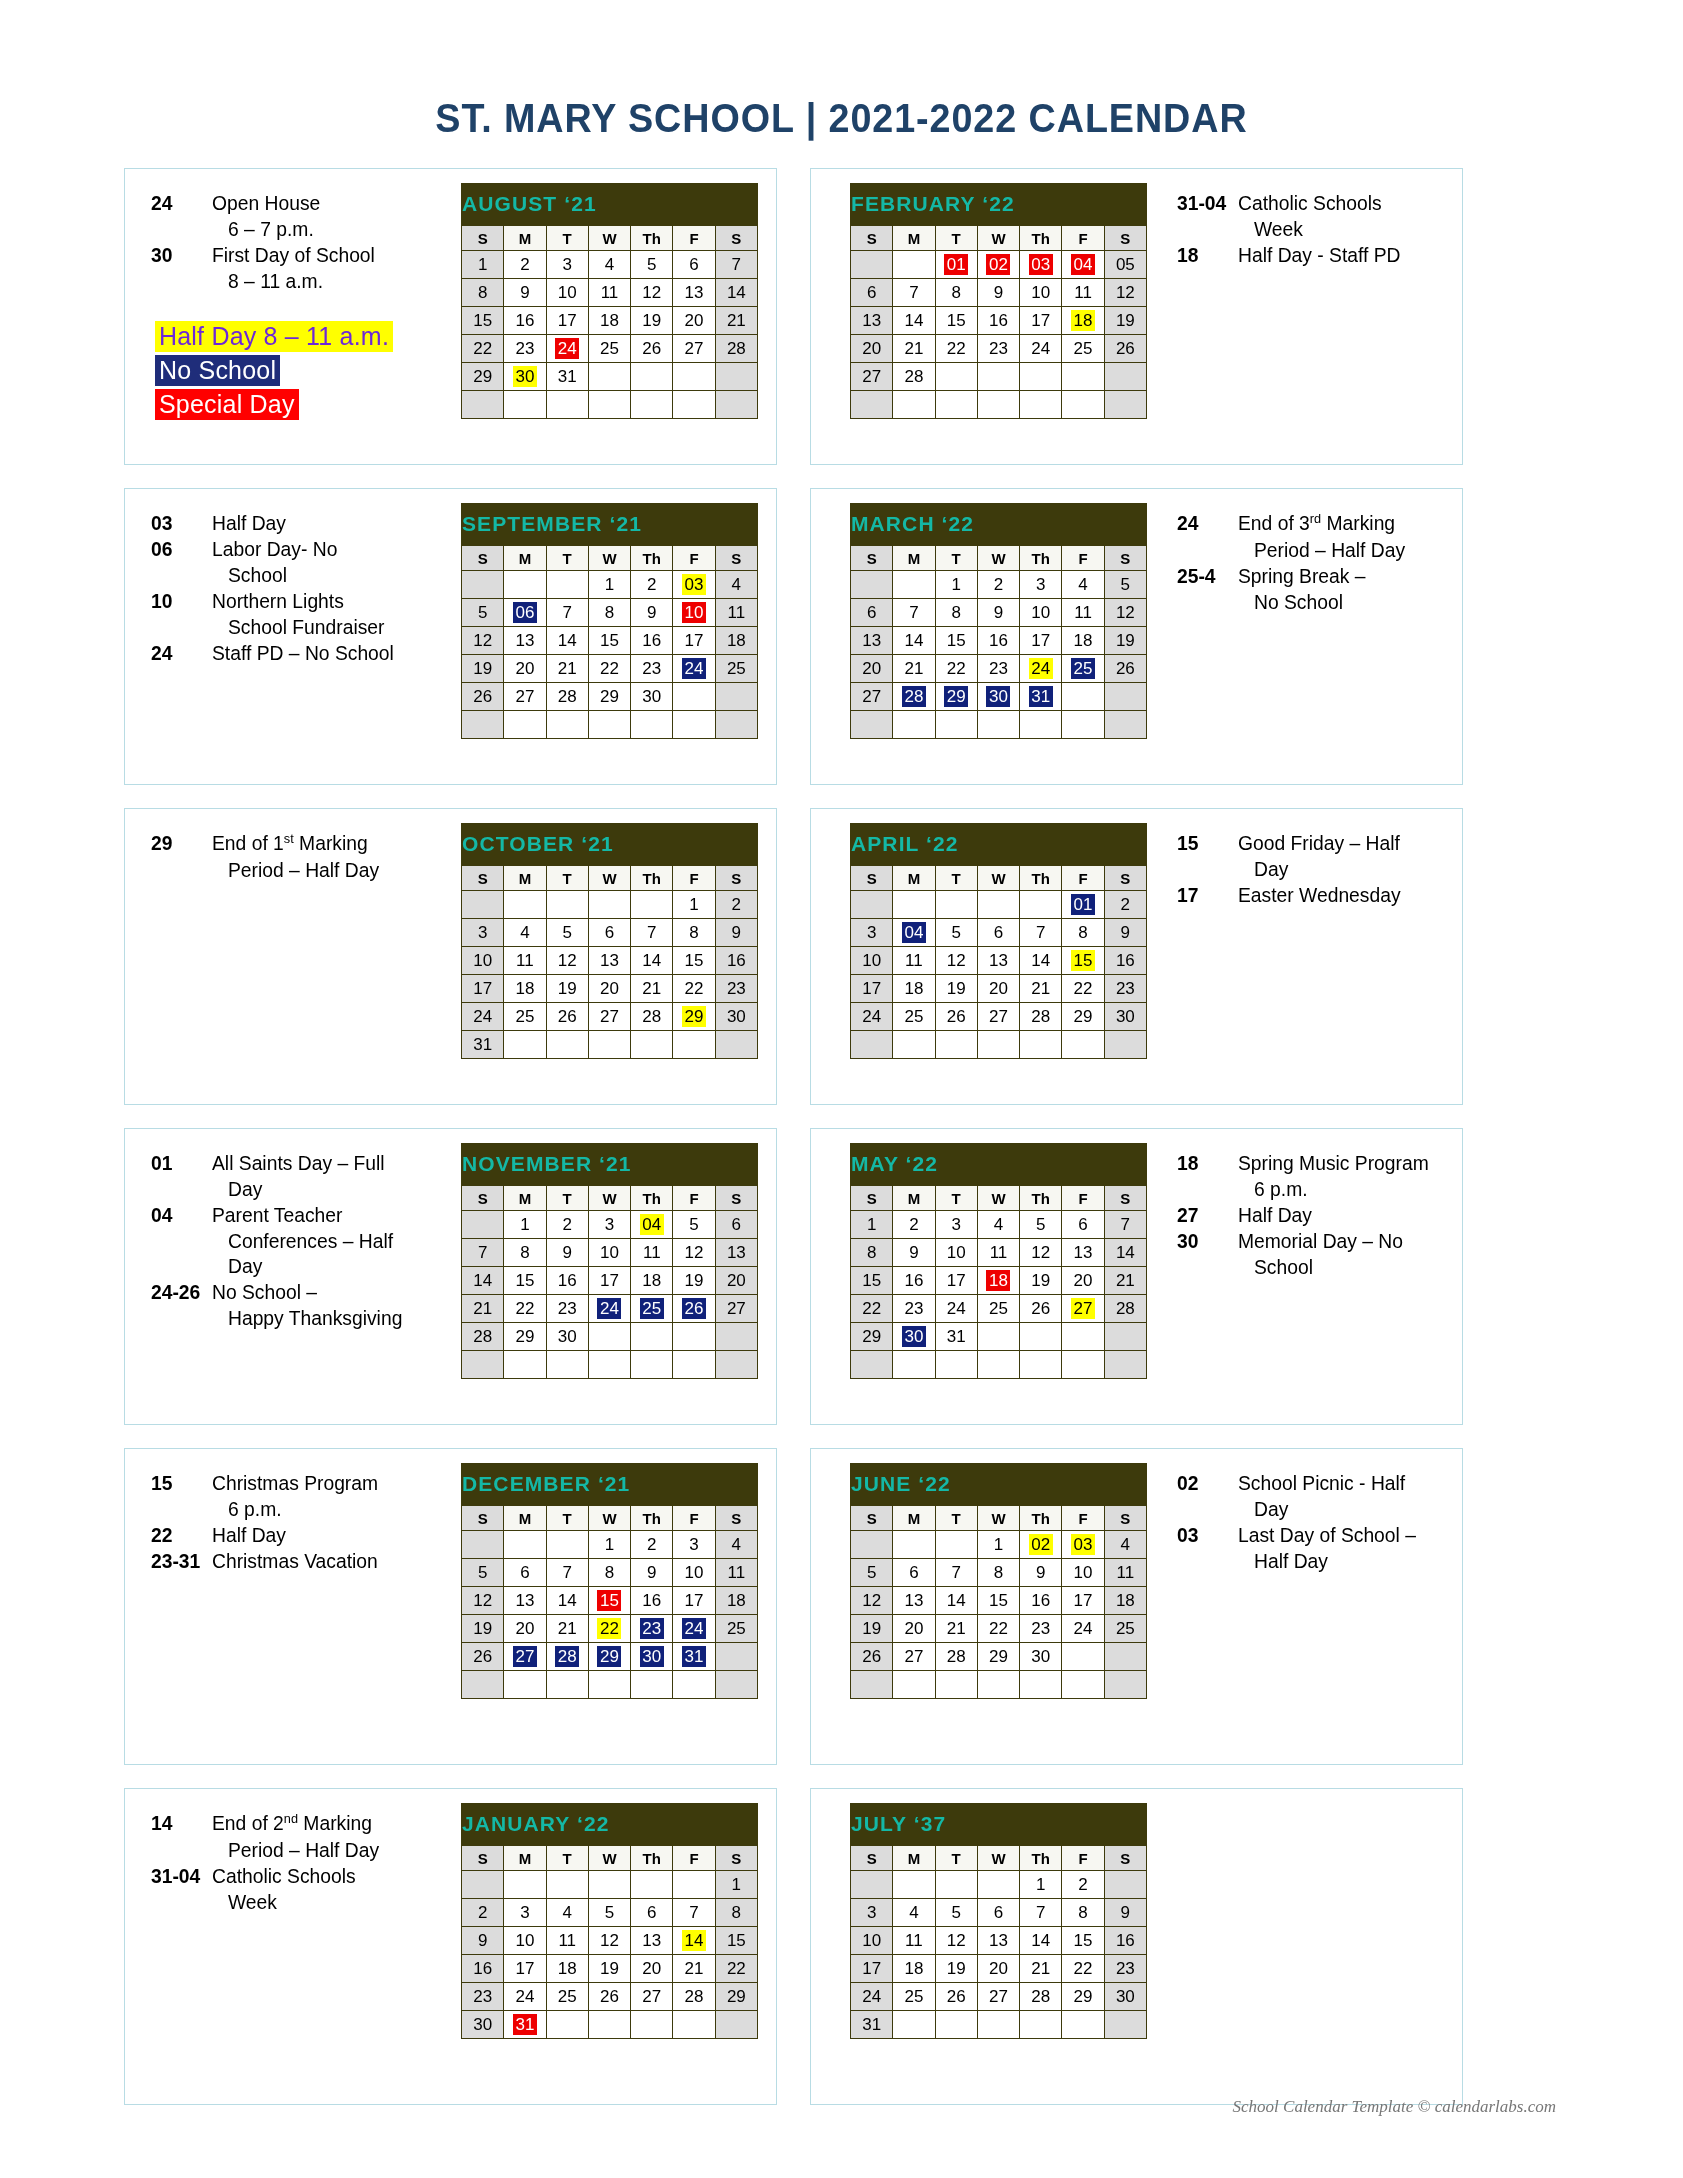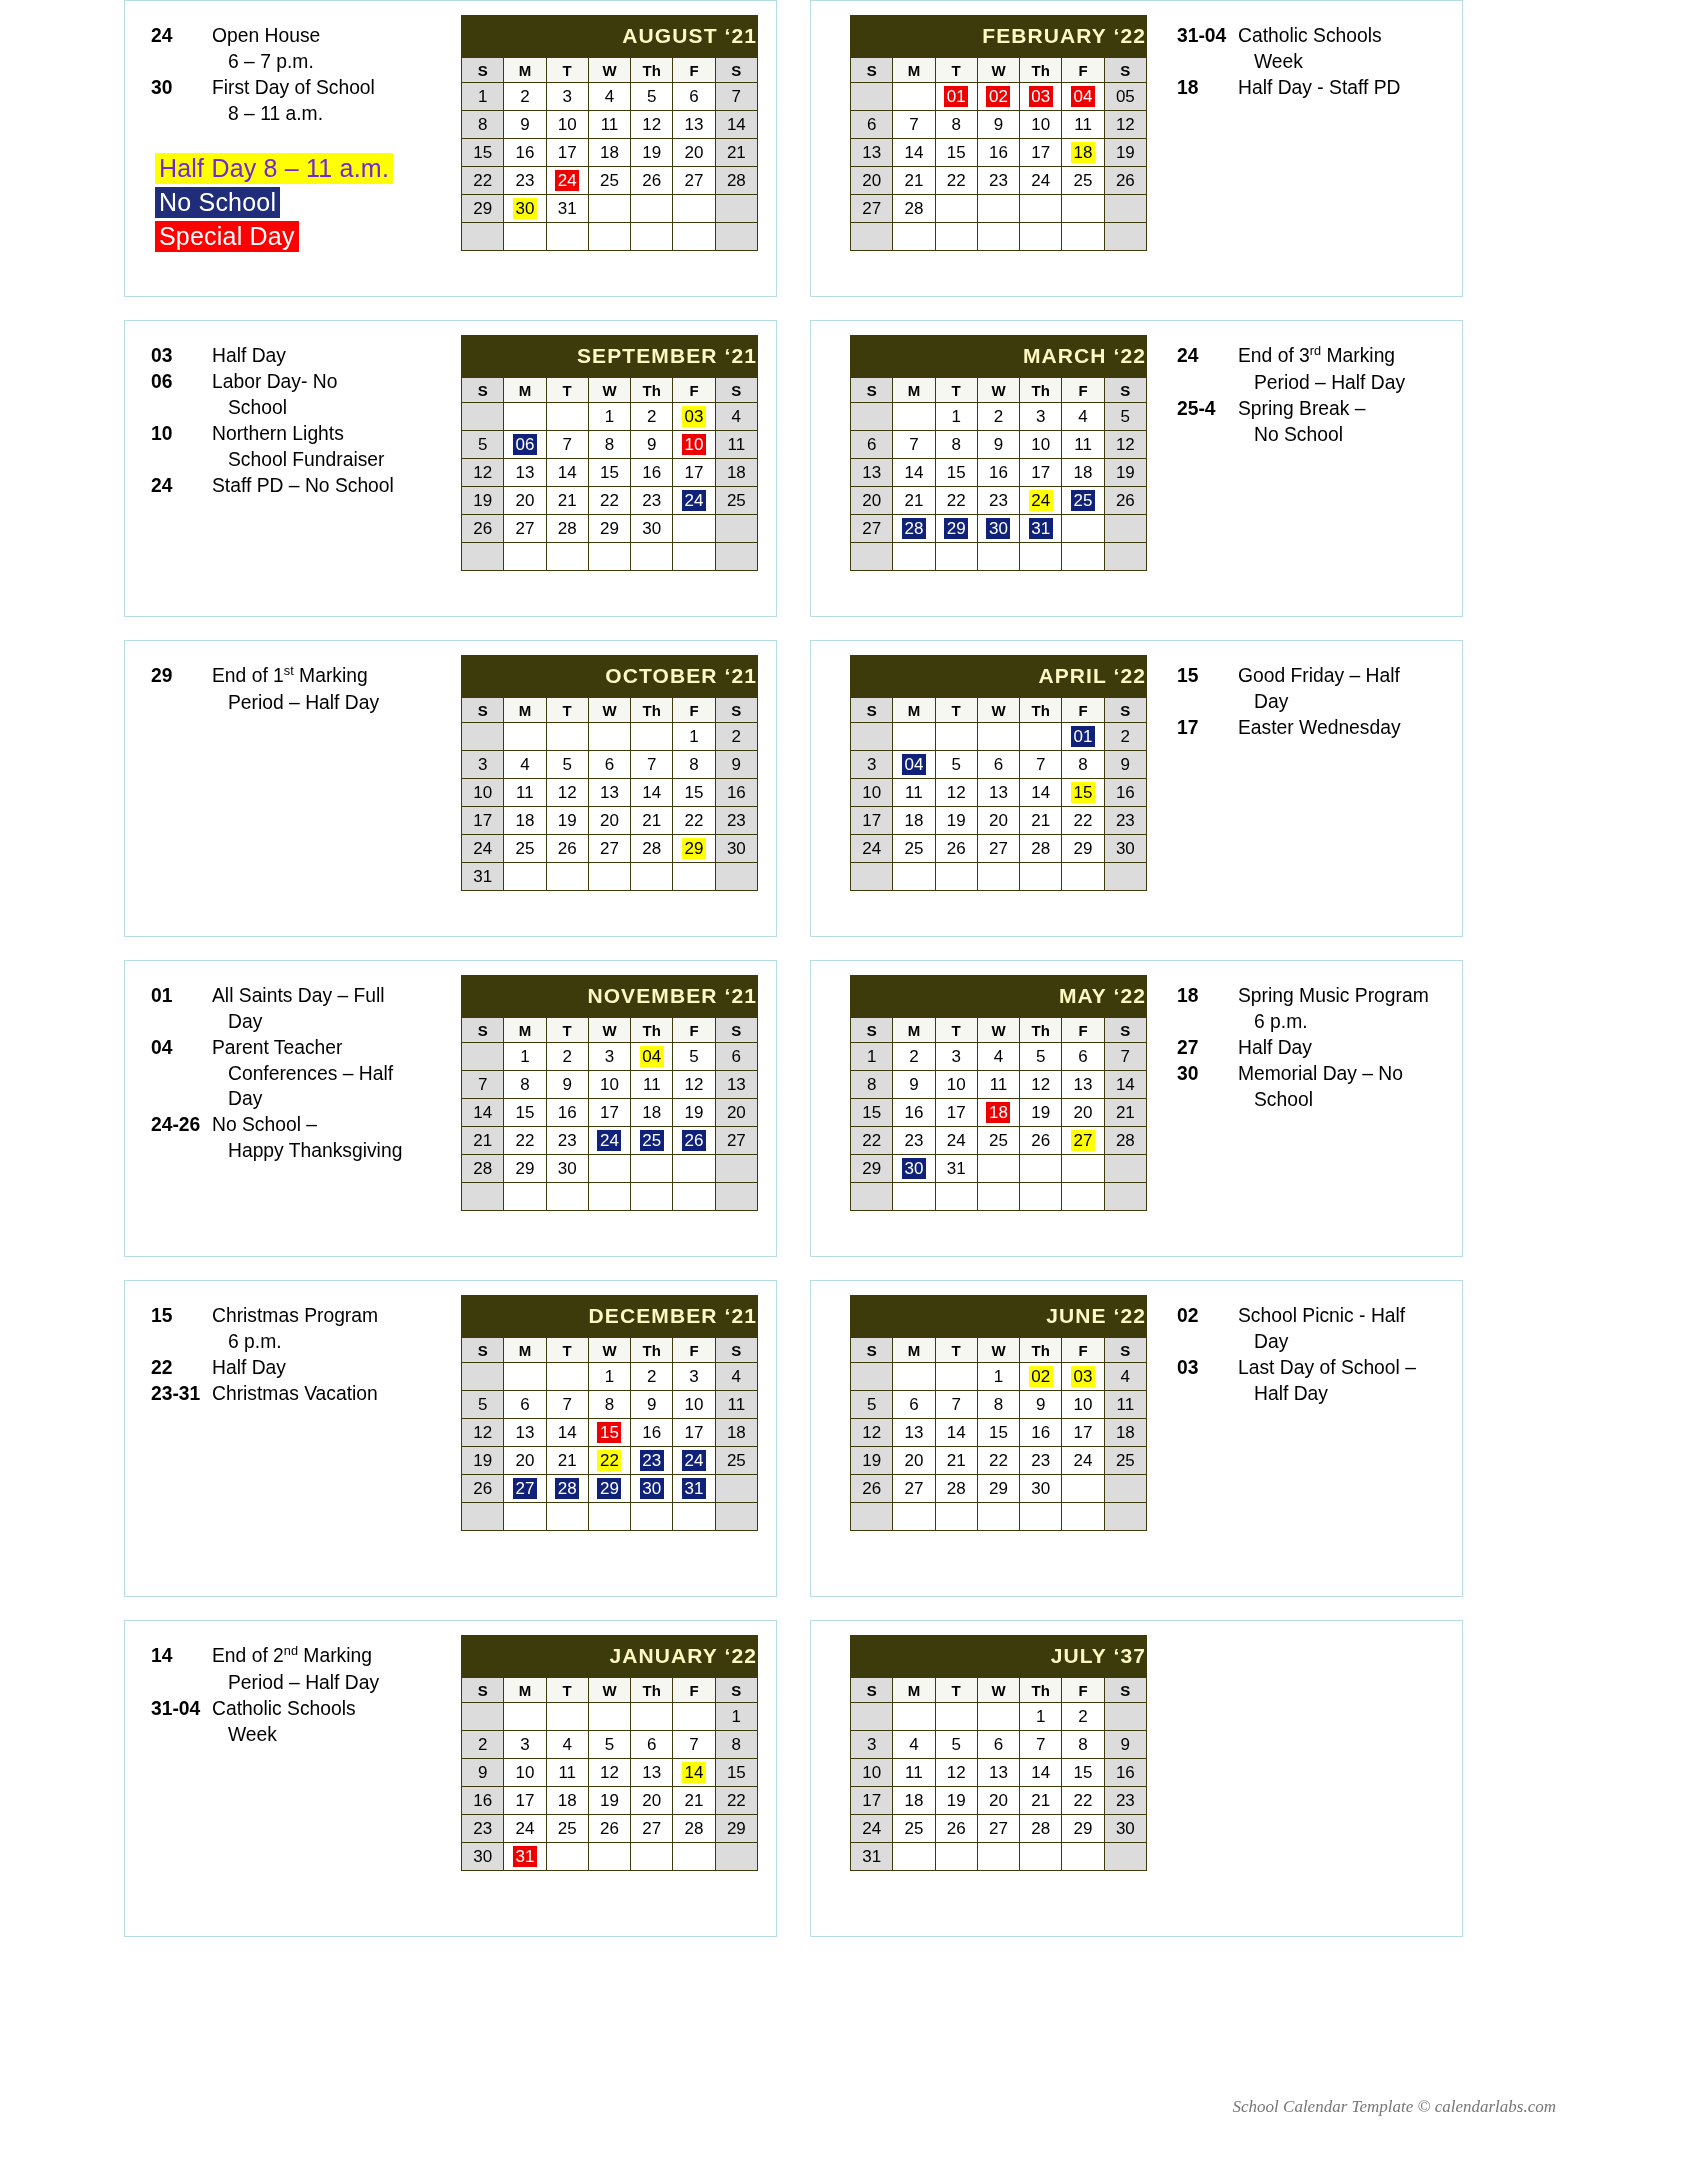--- a/index.html
+++ b/index.html
@@ -108,25 +108,25 @@
     width: 297px;
     margin-left: auto;
     margin-right: 8px;
     border-collapse: separate;
     border-spacing: 1px;
     background: #3d3a0c;
     table-layout: fixed;
   }
   .cal .month-head {
     background: #3d3a0c;
-    color: #fef9c3;
+    color: #14b8a6;
     font-size: 21px;
     font-weight: bold;
     letter-spacing: 1.1px;
-    text-align: right;
+    text-align: left;
     padding: 8px 0 9px 0;
     border: none;
   }
   .cal th.dow {
     background: #f7f7f2;
     color: #000000;
     font-size: 15px;
     font-weight: bold;
     text-align: center;
     height: 24px;
@@ -162,20 +162,23 @@
     color: #777777;
     font-style: italic;
     font-family: "Liberation Serif", serif;
   }
 </style>
 </head>
 <body>
 
 <div id="page">
 
+  <div class="title-bar">
+    <span class="title-text">ST. MARY SCHOOL  |  2021-2022 CALENDAR</span>
+  </div>
 
   <div class="panels">
 
     <div class="panel-row">
       <div class="panel">
         <div class="events">
             <div class="ev">
               <span class="d">24</span>
               <span class="t">Open House</span>
             </div>

